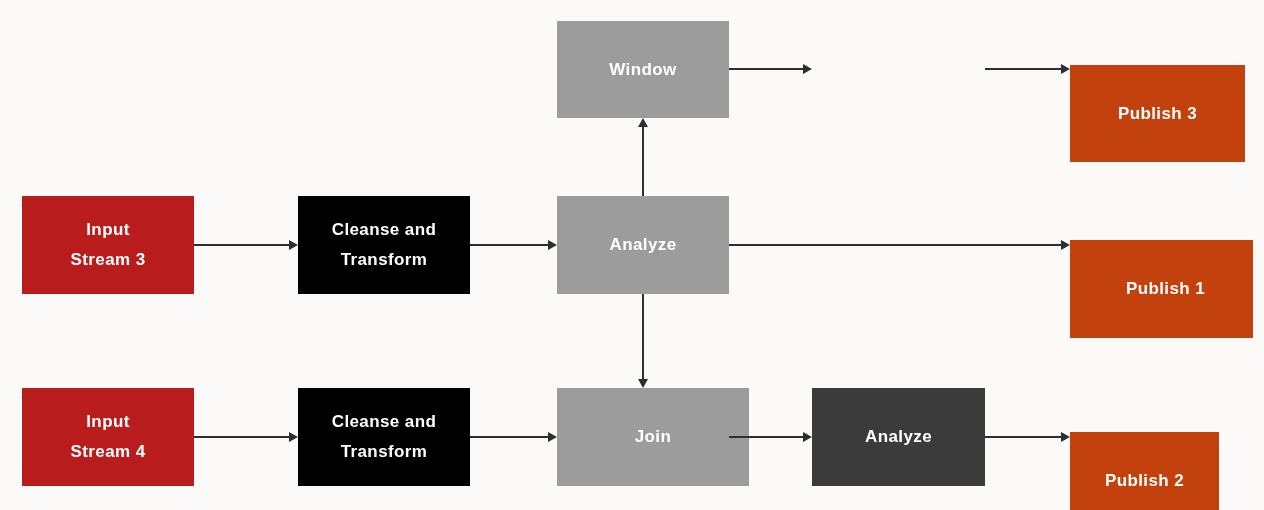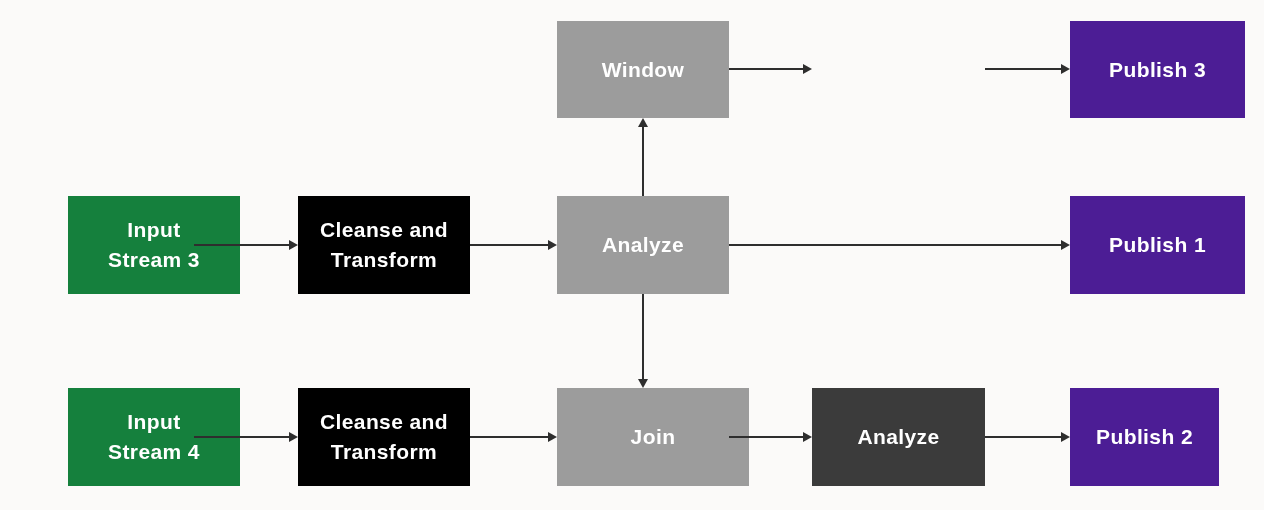--- a/index.html
+++ b/index.html
@@ -17,40 +17,40 @@
   }
   .node {
     position: absolute;
     display: flex;
     flex-direction: column;
     align-items: center;
     justify-content: center;
     text-align: center;
     color: #ffffff;
     font-weight: bold;
-    font-size: 21px;
+    font-size: 17px;
     line-height: 30px;
     letter-spacing: 0.4px;
     user-select: none;
   }
   .node span { display: block; }
-  .c-input     { background: #15803d; margin-left: 46px; }
+  .c-input     { background: #b91c1c; }
   .c-transform { background: #000000; }
   .c-process   { background: #9c9c9c; }
   .c-dark      { background: #3b3b3b; }
-  .c-publish   { background: #4c1d95; }
+  .c-publish   { background: #c2410c; margin-top: 44px; }
 
   
   #n-window      { left: 557px;  top: 21px;  width: 172px; height: 97px; }
   #n-aggregate   { left: 812px;  top: 21px;  width: 173px; height: 97px; }
   #n-publish3    { left: 1070px; top: 21px;  width: 175px; height: 97px; }
   #n-input1      { left: 22px;   top: 196px; width: 172px; height: 98px; }
   #n-cleanse1    { left: 298px;  top: 196px; width: 172px; height: 98px; }
   #n-analyze-mid { left: 557px;  top: 196px; width: 172px; height: 98px; }
-  #n-publish1    { left: 1070px; top: 196px; width: 175px; height: 98px; }
+  #n-publish1    { left: 1070px; top: 196px; width: 175px; height: 98px; padding-left: 8px; }
   #n-input2      { left: 22px;   top: 388px; width: 172px; height: 98px; }
   #n-cleanse2    { left: 298px;  top: 388px; width: 172px; height: 98px; }
   #n-join        { left: 557px;  top: 388px; width: 192px; height: 98px; }
   #n-analyze-bot { left: 812px;  top: 388px; width: 173px; height: 98px; }
   #n-publish2    { left: 1070px; top: 388px; width: 149px; height: 98px; }
 
   
   .arrow-h {
     position: absolute;
     height: 2px;

